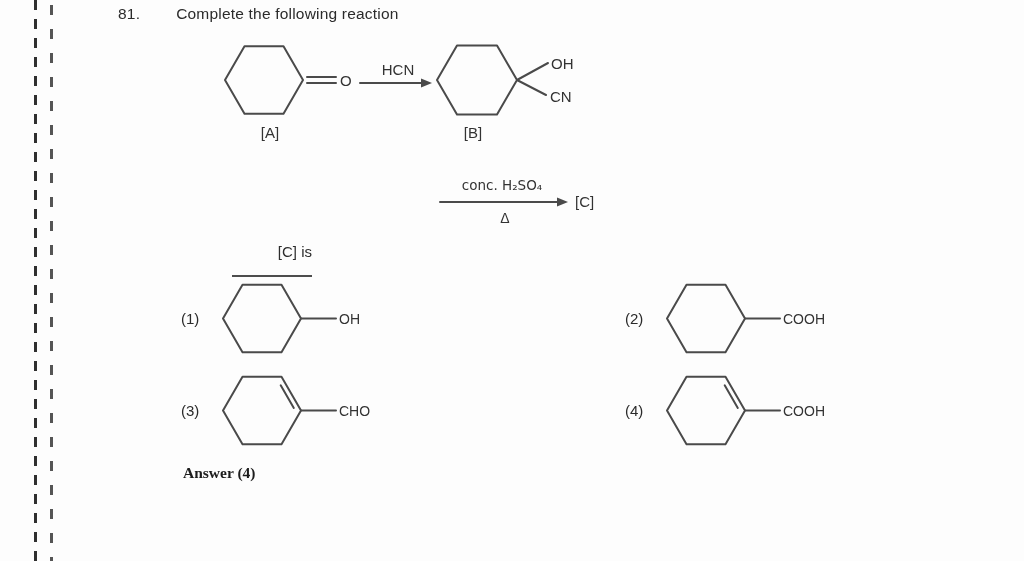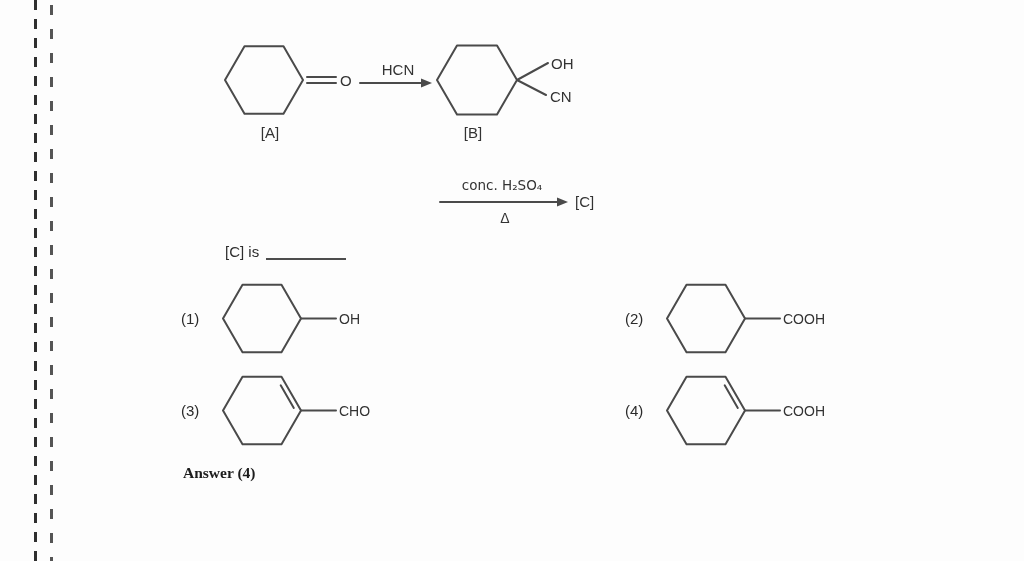--- a/index.html
+++ b/index.html
@@ -33,21 +33,21 @@
   svg .bond{fill:none;stroke:#4a4a4a;stroke-width:2;stroke-linejoin:round;stroke-linecap:round;}
   svg .head{fill:#4a4a4a;stroke:none;}
   svg text{font-family:"Liberation Sans", sans-serif;fill:#333;font-size:15px;}
   svg text.small{font-size:14px;}
   svg text.reagent{font-family:"DejaVu Sans", sans-serif;font-size:13.5px;}
   .rxn1{left:210px;top:30px;}
   .rxn2{left:435px;top:168px;}
   .prompt{
     position:absolute;left:225px;top:243px;
     display:flex;align-items:flex-end;
-    font-size:15px;color:#2d2d2d;
+    font-size:15px;color:#2d2d2d;flex-direction:column;
   }
   .blank{
     display:inline-block;width:80px;height:15px;margin-left:7px;
     border-bottom:2px solid #4d4d4d;
   }
   .option{
     position:absolute;display:flex;align-items:center;
   }
   .optnum{
     font-size:15px;color:#2b2b2b;margin-right:12px;min-width:24px;
@@ -58,20 +58,24 @@
   }
 </style>
 </head>
 <body>
 
 <div class="page">
 
   <div class="dash dash-1"></div>
   <div class="dash dash-2"></div>
 
+  <div class="header">
+    <span class="qnum">81.</span>
+    <span class="qtitle">Complete the following reaction</span>
+  </div>
 
   <svg class="rxn1" width="400" height="122" viewBox="0 0 400 122">
 
     <polygon class="bond" points="93,50 73.5,16.2 34.5,16.2 15,50 34.5,83.8 73.5,83.8"></polygon>
 
     <line class="bond" x1="97" y1="47" x2="126" y2="47"></line>
     <line class="bond" x1="97" y1="53" x2="126" y2="53"></line>
     <text x="130" y="56">O</text>
 
     <text x="188" y="45" text-anchor="middle">HCN</text>

